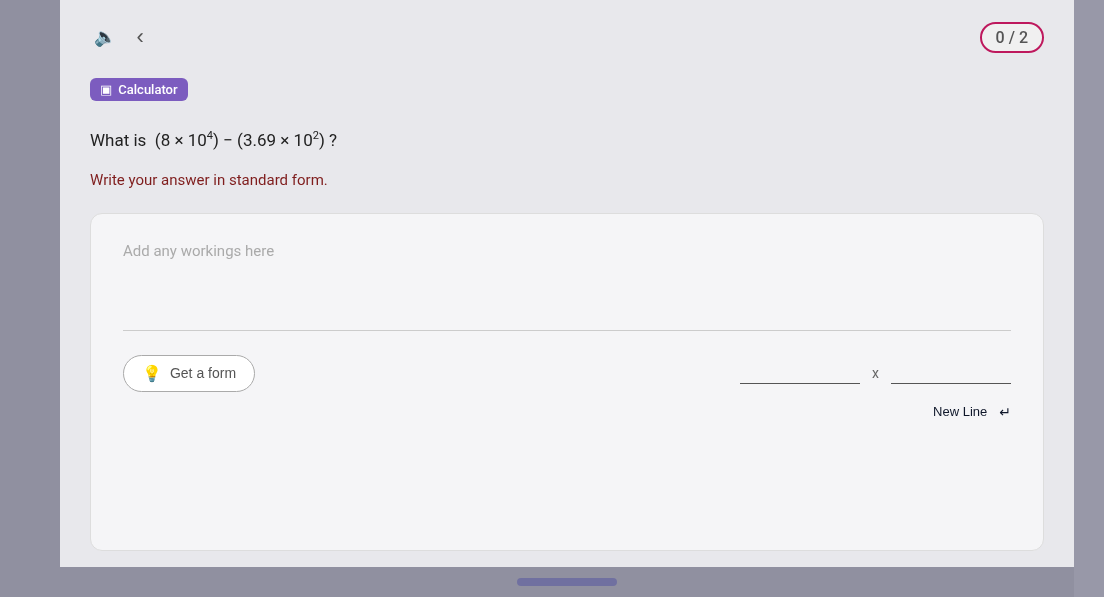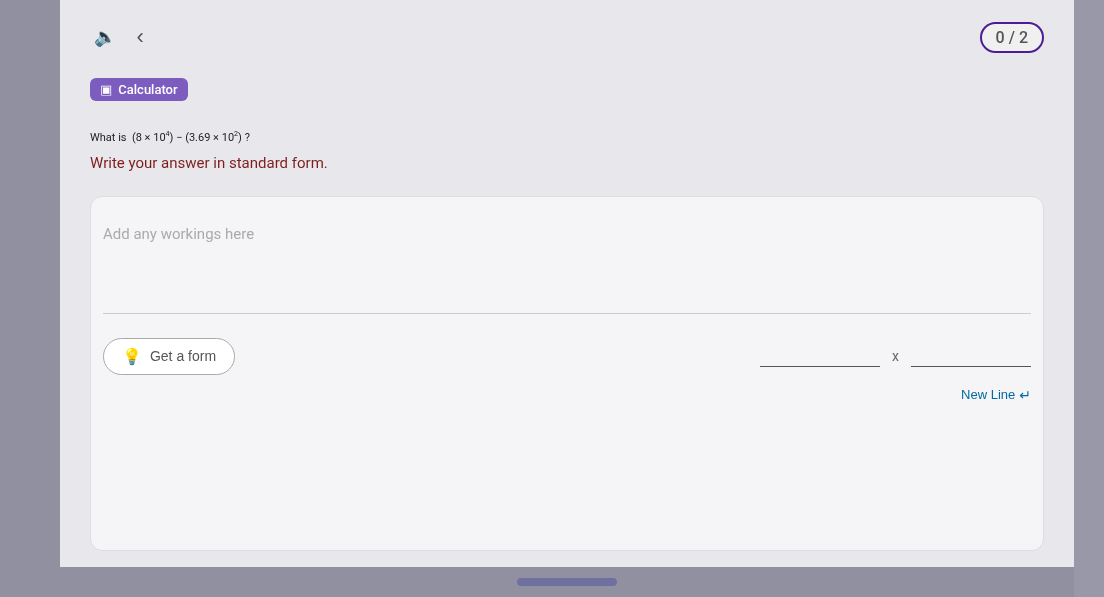--- a/index.html
+++ b/index.html
@@ -51,21 +51,21 @@
       border: none;
       cursor: pointer;
       display: flex;
       align-items: center;
       justify-content: center;
       color: #555;
       font-size: 18px;
       padding: 4px;
     }
     .score-badge {
-      border: 2px solid #4c1d95;
+      border: 2px solid #be185d;
       border-radius: 20px;
       padding: 4px 14px;
       font-size: 16px;
       color: #555;
       background: #f0f0f0;
       font-weight: 500;
     }
     .calculator-badge {
       display: inline-flex;
       align-items: center;
@@ -77,37 +77,37 @@
       font-size: 13px;
       font-weight: 500;
     }
     .calculator-badge-icon {
       font-size: 13px;
     }
     .question-section {
       padding: 4px 0 8px 0;
     }
     .question-text {
-      font-size: 11px;
+      font-size: 17px;
       color: #222;
-      margin-bottom: 10px;
+      margin-bottom: 21px;
       font-weight: 400;
     }
     .question-subtext {
       font-size: 15px;
       color: #7f1d1d;
     }
     sup {
       font-size: 0.65em;
     }
     .answer-area {
       background: #f5f5f7;
       border-radius: 12px;
       border: 1px solid #ddd;
-      padding: 20px 12px;
+      padding: 20px 32px;
       display: flex;
       flex-direction: column;
       gap: 0;
       min-height: 200px;
       flex: 1;
     }
     .workings-input {
       background: transparent;
       border: none;
       outline: none;
@@ -173,24 +173,24 @@
       padding: 2px 0;
     }
     .x-label {
       font-size: 14px;
       color: #666;
       padding: 0 4px;
     }
     .new-line-btn {
       display: inline-flex;
       align-items: center;
-      gap: 4px;
+      gap: 12px;
       background: none;
       border: none;
-      color: #0369a1;
+      color: #0f172a;
       font-size: 13px;
       cursor: pointer;
       align-self: flex-end;
       padding: 4px 0;
     }
     .new-line-icon {
       font-size: 14px;
     }
     .right-sidebar {
       width: 30px;

